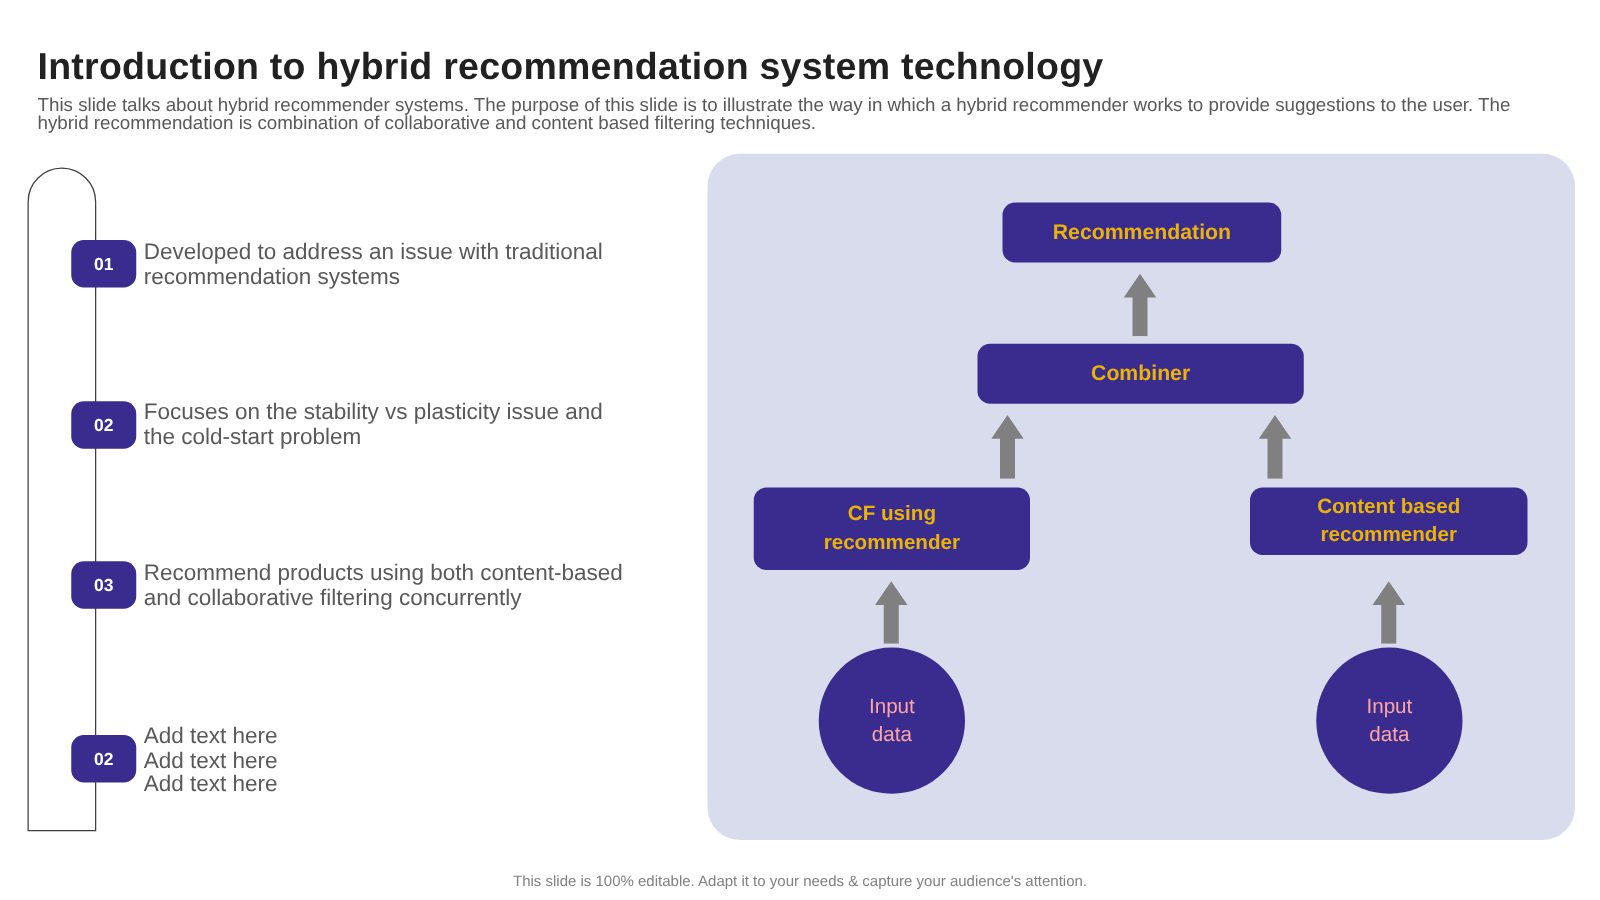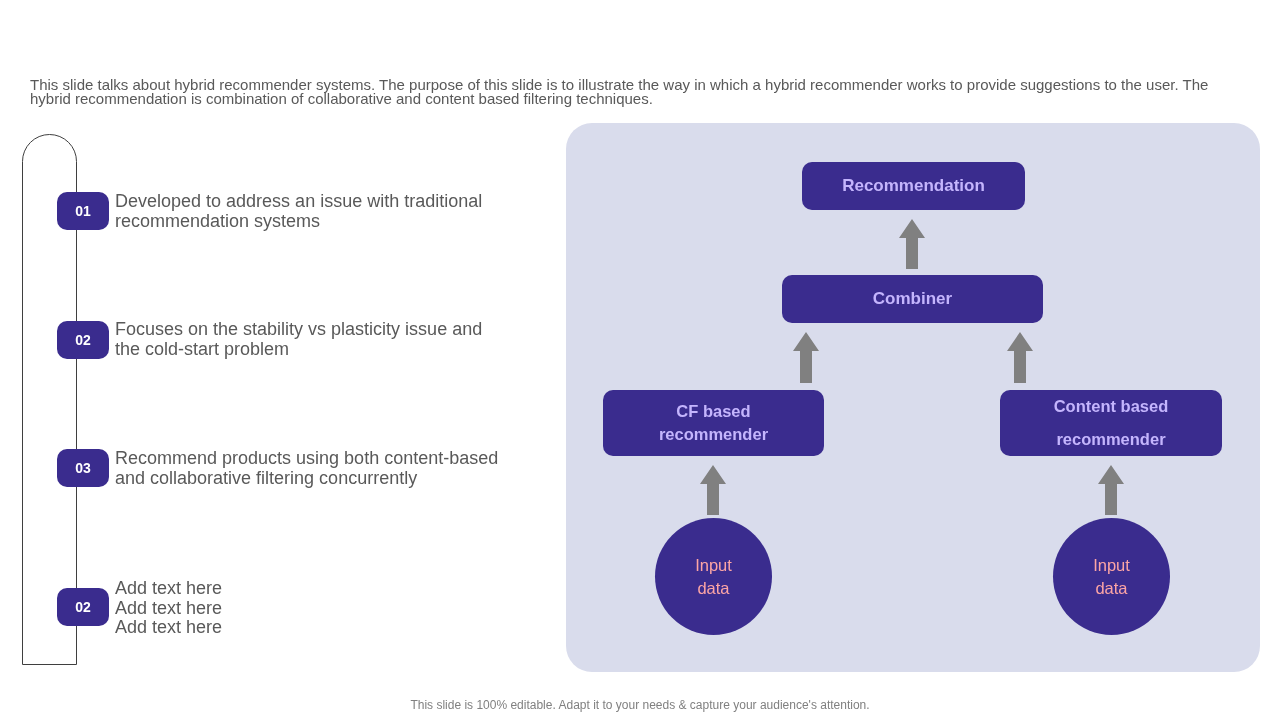--- a/index.html
+++ b/index.html
@@ -49,21 +49,21 @@
   .diagram-panel {
     position: absolute; left: 566px; top: 123px;
     width: 694px; height: 549px;
     background: var(--panel, #d9dcec);
     border-radius: 26px;
   }
   .node-box {
     position: absolute;
     background: var(--purple, #3a2c8e);
     border-radius: 10px;
-    color: #c4b5fd; font-weight: bold;
+    color: #eab308; font-weight: bold;
     display: flex; align-items: center; justify-content: center;
     text-align: center; white-space: pre-line;
   }
   .node-circle {
     position: absolute;
     width: 117px; height: 117px;
     background: var(--purple, #3a2c8e);
     border-radius: 50%;
     color: #fca5a5; font-size: 16.5px; font-weight: normal; line-height: 23px;
     display: flex; align-items: center; justify-content: center;
@@ -75,20 +75,21 @@
     position: absolute; left: 0; top: 698px; width: 100%;
     text-align: center;
     font-size: 12px; color: var(--footer-gray, #808080);
   }
 </style>
 </head>
 <body>
 
 <div class="page">
 
+  <div class="slide-title">Introduction to hybrid recommendation system technology</div>
   <div class="slide-subtitle">This slide  talks about hybrid recommender systems. The purpose of this slide is to illustrate the way in which a hybrid recommender works to provide suggestions to the user. The hybrid recommendation is combination of collaborative and content based filtering techniques.</div>
 
   <div class="timeline-outline"></div>
 
   <div class="list-item">
     <div class="num-badge" style="top:192px">01</div>
     <div class="item-text" style="top:192px">Developed to address an issue with traditional recommendation systems</div>
   </div>
   <div class="list-item">
     <div class="num-badge" style="top:321px">02</div>
@@ -121,23 +122,23 @@
       <svg width="26" height="51" viewBox="0 0 26 51">
           <polygon points="13,0 26,19 19,19 19,51 7,51 7,19 0,19" fill="currentColor"></polygon>
         </svg>
     </div>
     <div class="block-arrow" style="left:441px; top:209px;">
       <svg width="26" height="51" viewBox="0 0 26 51">
           <polygon points="13,0 26,19 19,19 19,51 7,51 7,19 0,19" fill="currentColor"></polygon>
         </svg>
     </div>
 
-    <div class="node-box" style="left:37px; top:267px; width:221px; height:66px; font-size:16.5px; line-height:23px;">CF based
+    <div class="node-box" style="left:37px; top:267px; width:221px; height:66px; font-size:16.5px; line-height:23px;">CF using
 recommender</div>
-    <div class="node-box" style="left:434px; top:267px; width:222px; height:66px; font-size:16.5px; line-height:33px;">Content based
+    <div class="node-box" style="left:434px; top:267px; width:222px; height:54px; font-size:16.5px; line-height:23px;">Content based
 recommender</div>
 
     <div class="block-arrow" style="left:134px; top:342px;">
       <svg width="26" height="50" viewBox="0 0 26 50">
           <polygon points="13,0 26,19 19,19 19,50 7,50 7,19 0,19" fill="currentColor"></polygon>
         </svg>
     </div>
     <div class="block-arrow" style="left:532px; top:342px;">
       <svg width="26" height="50" viewBox="0 0 26 50">
           <polygon points="13,0 26,19 19,19 19,50 7,50 7,19 0,19" fill="currentColor"></polygon>

